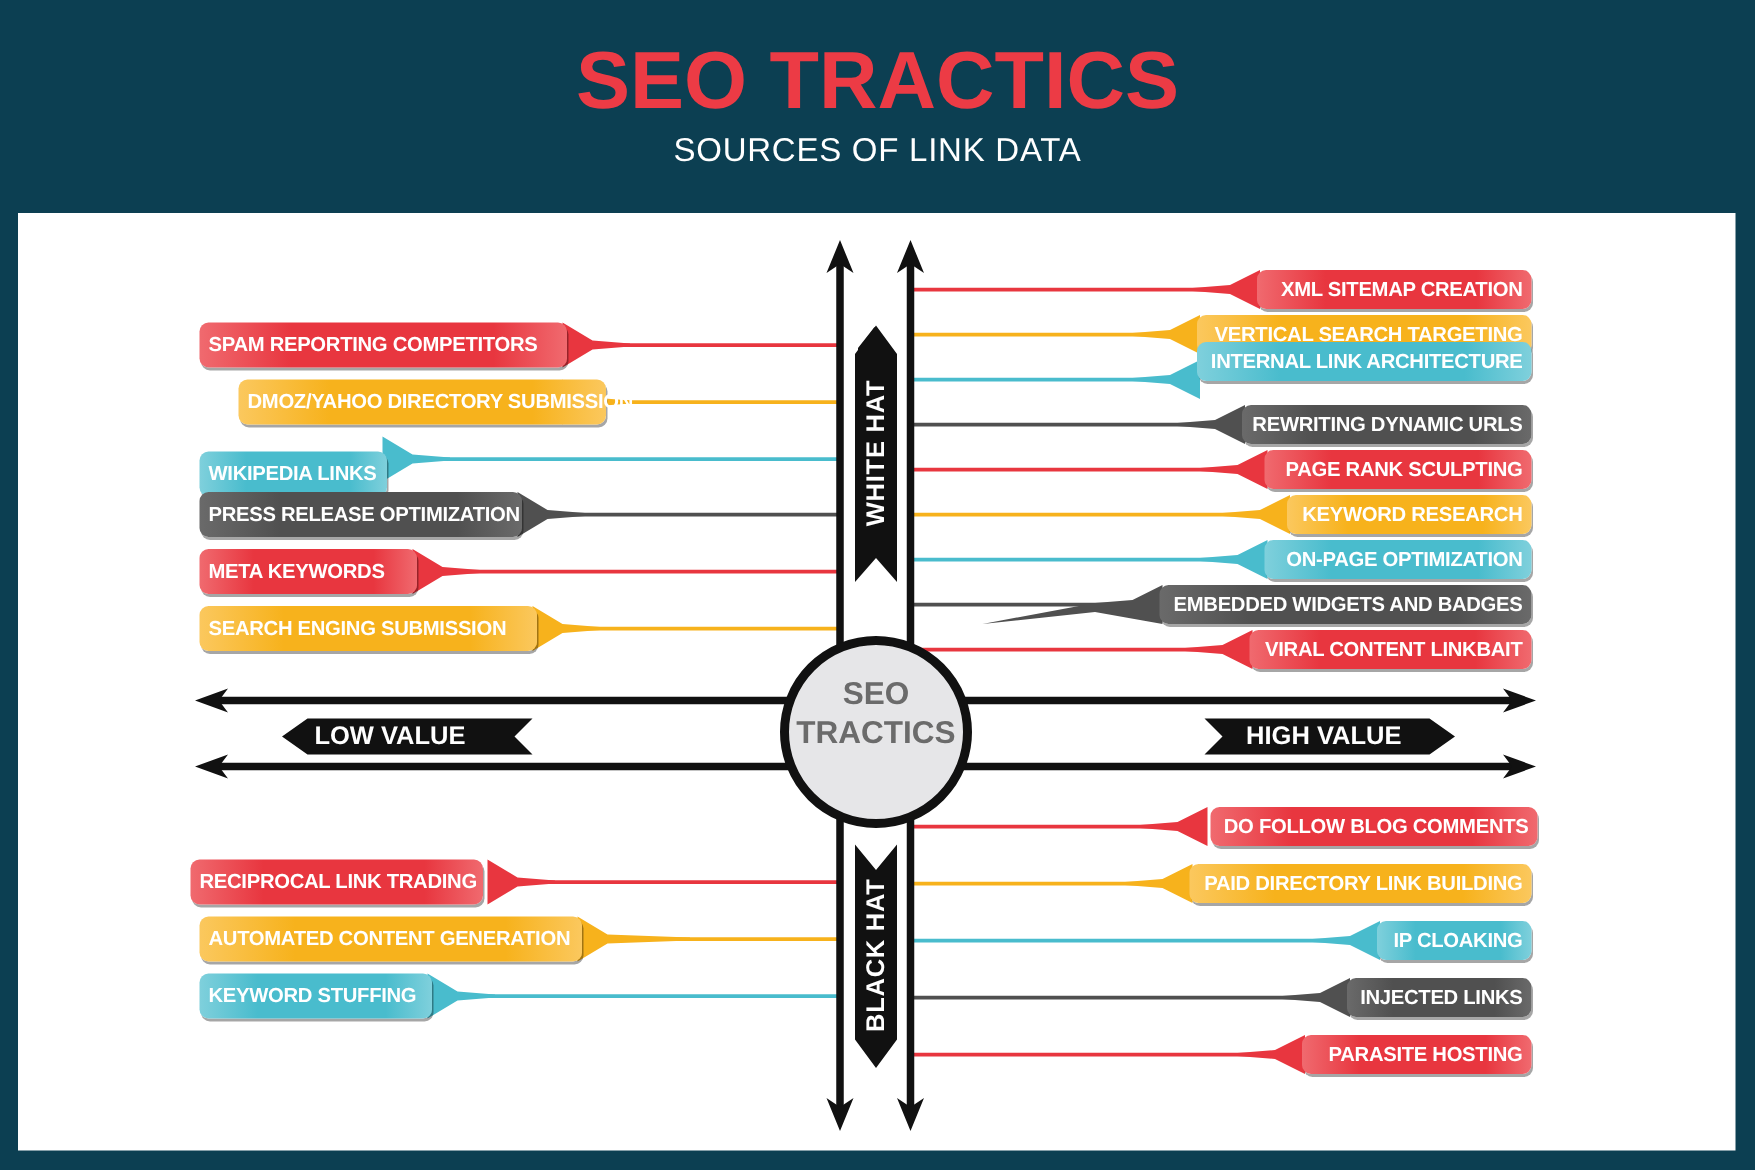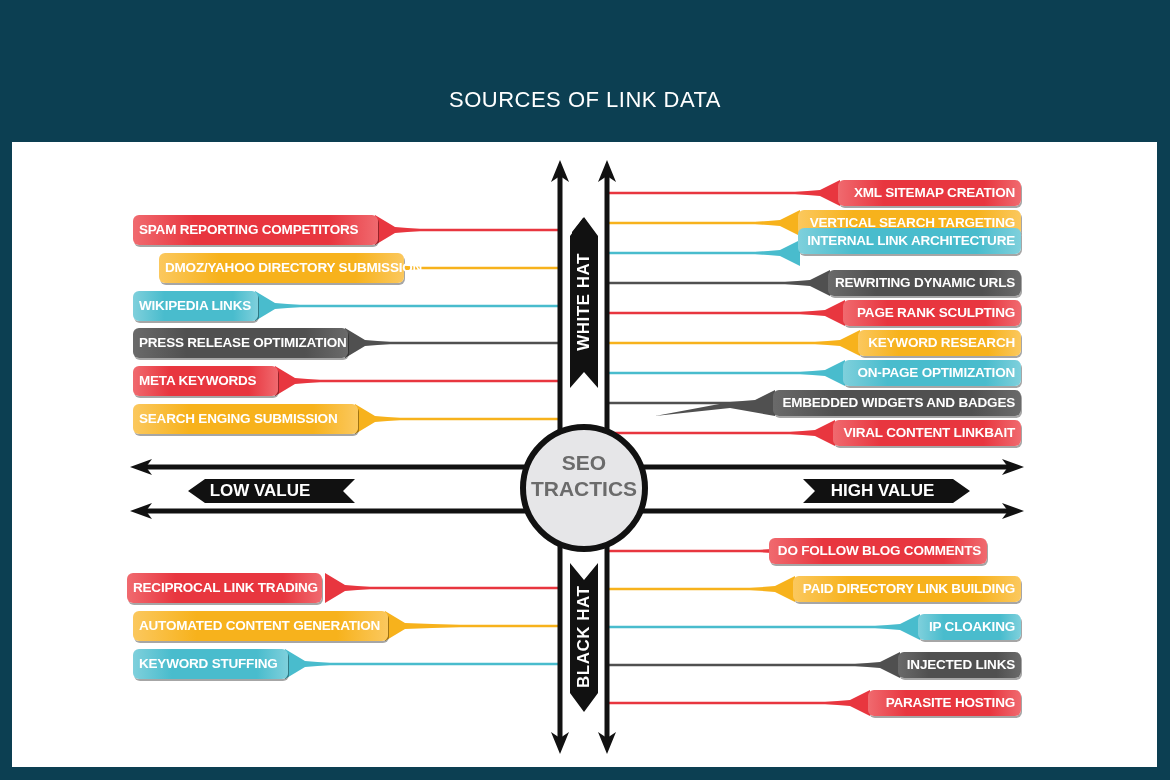--- a/index.html
+++ b/index.html
@@ -23,20 +23,21 @@
   .teal .body { background:linear-gradient(90deg,#7fd0dc,#49bccd 25%,#49bccd 80%,#7fd0dc); }
   .gray .body { background:linear-gradient(90deg,#6a6a6a,#505050 25%,#505050 80%,#6a6a6a); }
   .banner { position:absolute; color:#fff; font-weight:bold; font-size:17px; text-align:center; }
   .center-text { position:absolute; left:521px; top:450px; width:126px; text-align:center; color:#6b6b6b; font-size:21px; line-height:26px; font-weight:bold; }
   .vlabel { position:absolute; color:#fff; font-weight:bold; font-size:17px; white-space:nowrap; transform:rotate(-90deg); transform-origin:center center; text-align:center; letter-spacing:0.5px; }
 </style>
 </head>
 <body>
 
 <div class="header">
+  <div class="title">SEO TRACTICS</div>
   <div class="subtitle">SOURCES OF LINK DATA</div>
 </div>
 
 <div class="panel"></div>
 
 <svg class="diagram" width="1170" height="780">
 
   <g stroke-width="2.5" fill="none">
     <line x1="380" y1="230" x2="560" y2="230" stroke="#e8363f"></line>
     <line x1="380" y1="268" x2="560" y2="268" stroke="#f7b21c"></line>
@@ -135,21 +136,21 @@
 </div>
 
 <div class="tab left red" style="left:133px; top:215px; width:250px;">
   <div class="body" style="width:245px;"></div>
   <div class="label">SPAM REPORTING COMPETITORS</div>
 </div>
 <div class="tab left yellow" style="left:133px; top:253px; width:250px;margin-left:26px;">
   <div class="body" style="width:245px;"></div>
   <div class="label">DMOZ/YAHOO DIRECTORY SUBMISSION</div>
 </div>
-<div class="tab left teal" style="left:133px; top:291px; width:119px;">
+<div class="tab left teal" style="left:133px; top:301px; width:119px;">
   <div class="body" style="width:125px;"></div>
   <div class="label">WIKIPEDIA LINKS</div>
 </div>
 <div class="tab left gray" style="left:133px; top:328px; width:215px;">
   <div class="body" style="width:215px;"></div>
   <div class="label">PRESS RELEASE OPTIMIZATION</div>
 </div>
 <div class="tab left red" style="left:133px; top:366px; width:145px;">
   <div class="body" style="width:145px;"></div>
   <div class="label">META KEYWORDS</div>
@@ -202,21 +203,21 @@
 </div>
 <div class="tab right gray" style="left:773px; top:390px; width:248px;">
   <div class="body" style="width:248px;"></div>
   <div class="label">EMBEDDED WIDGETS AND BADGES</div>
 </div>
 <div class="tab right red" style="left:833px; top:420px; width:188px;">
   <div class="body" style="width:188px;"></div>
   <div class="label">VIRAL CONTENT LINKBAIT</div>
 </div>
 
-<div class="tab right red" style="left:803px; top:538px; width:184px;">
+<div class="tab right red" style="left:841px; top:538px; width:184px;">
   <div class="body" style="width:218px;"></div>
   <div class="label">DO FOLLOW BLOG COMMENTS</div>
 </div>
 <div class="tab right yellow" style="left:793px; top:576px; width:228px;">
   <div class="body" style="width:228px;"></div>
   <div class="label">PAID DIRECTORY LINK BUILDING</div>
 </div>
 <div class="tab right teal" style="left:918px; top:614px; width:103px;">
   <div class="body" style="width:103px;"></div>
   <div class="label">IP CLOAKING</div>

